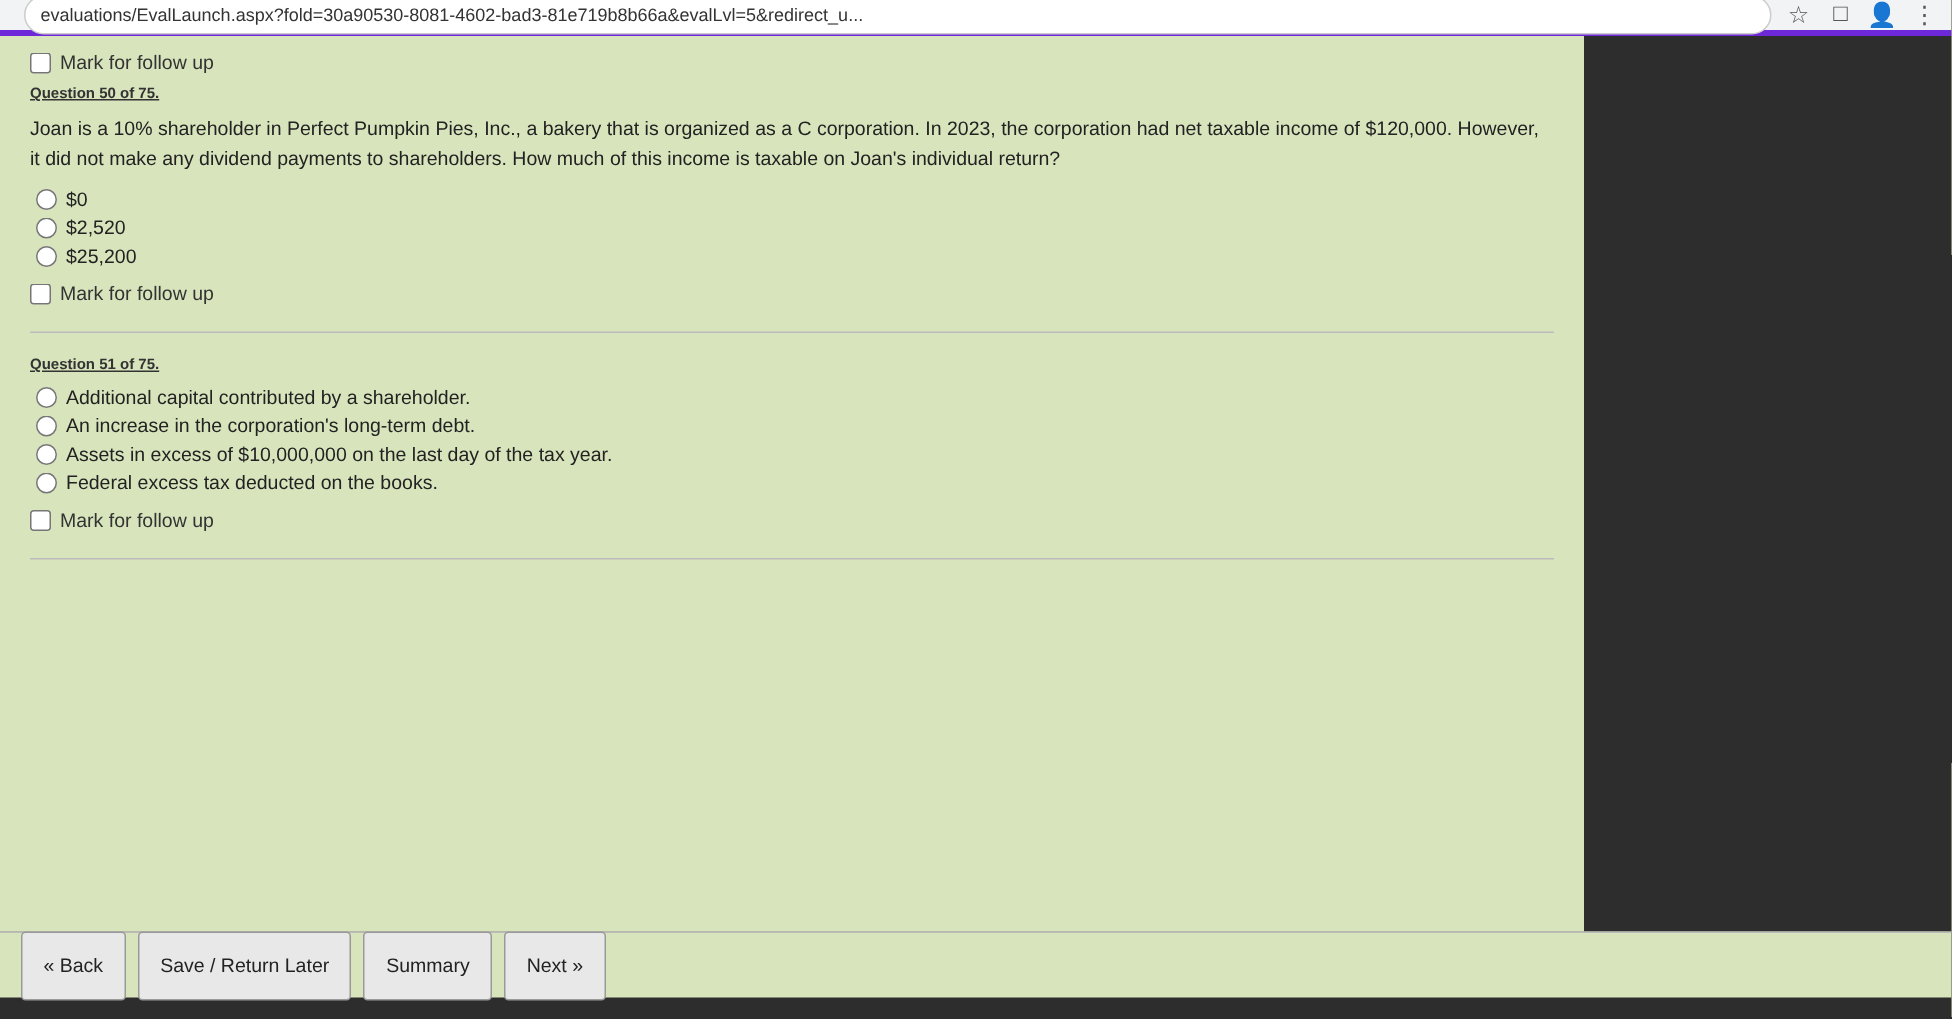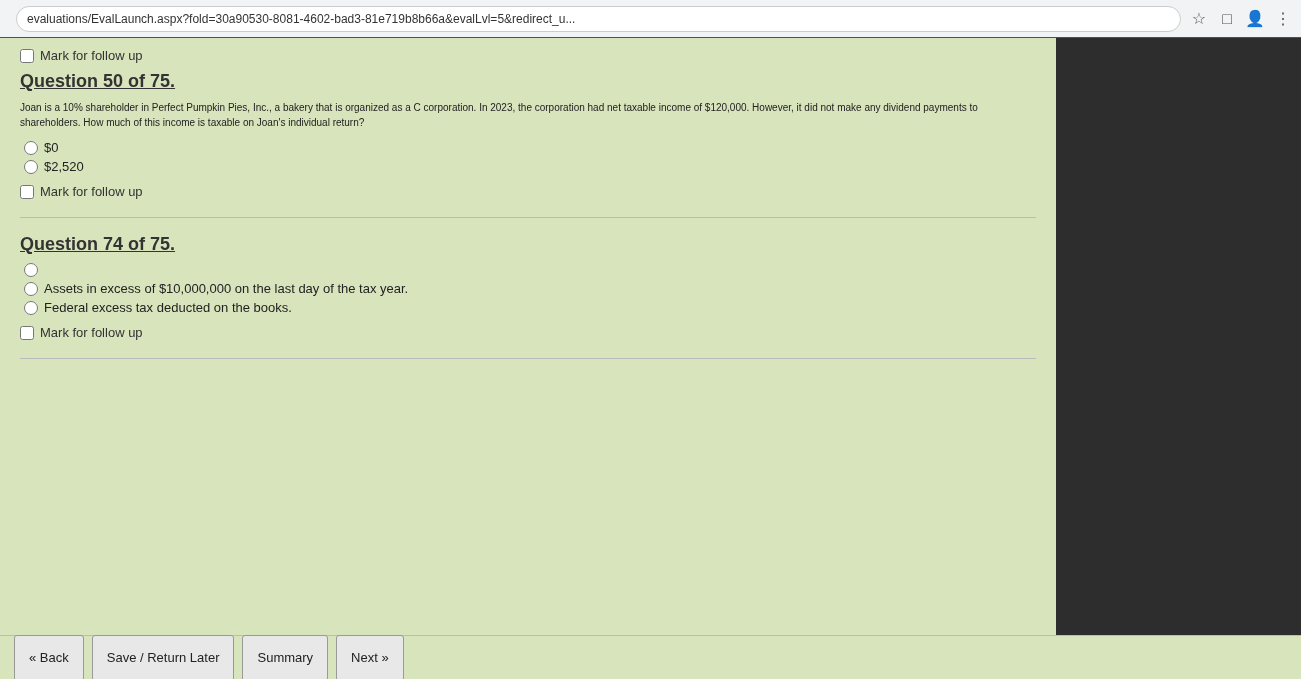--- a/index.html
+++ b/index.html
@@ -1,25 +1,25 @@
 <!DOCTYPE html>
 <html><head>
   <meta charset="utf-8">
   <style>
     * { margin: 0; padding: 0; box-sizing: border-box; }
     body { width: 1301px; height: 679px; overflow: hidden; font-family: Arial, sans-serif; font-size: 13px; background: #2d2d2d; }
 
     
     .browser-chrome {
       background: #f1f3f4;
-      height: 38px;
+      height: 24px;
       display: flex;
       align-items: center;
       padding: 0 8px;
-      border-bottom: 1px solid #6d28d9;
+      border-bottom: 4px solid #6d28d9;
     }
     .address-bar {
       flex: 1;
       background: white;
       border: 1px solid #ccc;
       border-radius: 16px;
       height: 26px;
       display: flex;
       align-items: center;
       padding: 0 10px;
@@ -67,27 +67,27 @@
     }
 
     
     .question-block {
       margin-bottom: 16px;
       padding-bottom: 10px;
       border-bottom: 1px solid #bbb;
     }
     .question-title {
       font-weight: bold;
-      font-size: 18px;
+      font-size: 10px;
       color: #333;
       margin-bottom: 8px;
       text-decoration: underline;
     }
     .question-text {
-      font-size: 10px;
+      font-size: 13px;
       color: #222;
       margin-bottom: 10px;
       line-height: 1.5;
     }
     .answer-options {
       display: flex;
       flex-direction: column;
       gap: 4px;
       margin-bottom: 10px;
       margin-left: 4px;
@@ -153,32 +153,41 @@
     <div class="question-text">Joan is a 10% shareholder in Perfect Pumpkin Pies, Inc., a bakery that is organized as a C corporation. In 2023, the corporation had net taxable income of $120,000. However, it did not make any dividend payments to shareholders. How much of this income is taxable on Joan's individual return?</div>
     <div class="answer-options">
       <label class="answer-option">
         <input type="radio" name="q50" style="">
         <span>$0</span>
       </label>
       <label class="answer-option">
         <input type="radio" name="q50" style="">
         <span>$2,520</span>
       </label>
+      <label class="answer-option">
+        <input type="radio" name="q50" style="">
+        <span>$25,200</span>
+      </label>
     </div>
     <div class="mark-followup">
       <input type="checkbox" style="">
       <span>Mark for follow up</span>
     </div>
   </div>
 
   <div class="question-block">
-    <div class="question-title">Question 74 of 75.</div>
+    <div class="question-title">Question 51 of 75.</div>
     <div class="answer-options">
       <label class="answer-option">
         <input type="radio" name="q51" style="">
+        <span>Additional capital contributed by a shareholder.</span>
+      </label>
+      <label class="answer-option">
+        <input type="radio" name="q51" style="">
+        <span>An increase in the corporation's long-term debt.</span>
       </label>
       <label class="answer-option">
         <input type="radio" name="q51" style="">
         <span>Assets in excess of $10,000,000 on the last day of the tax year.</span>
       </label>
       <label class="answer-option">
         <input type="radio" name="q51" style="">
         <span>Federal excess tax deducted on the books.</span>
       </label>
     </div>

